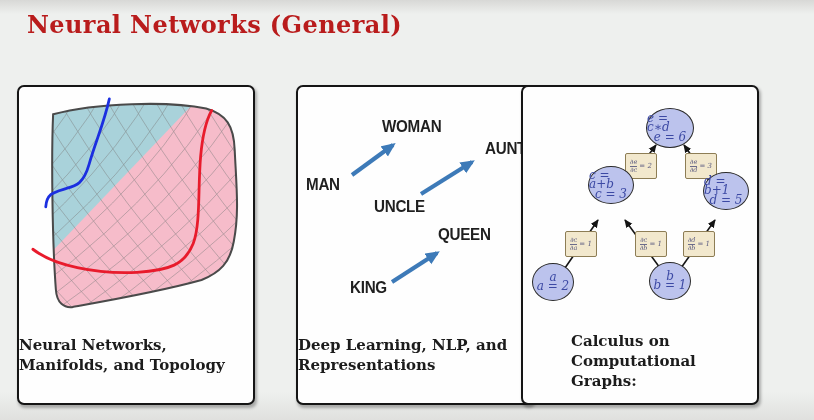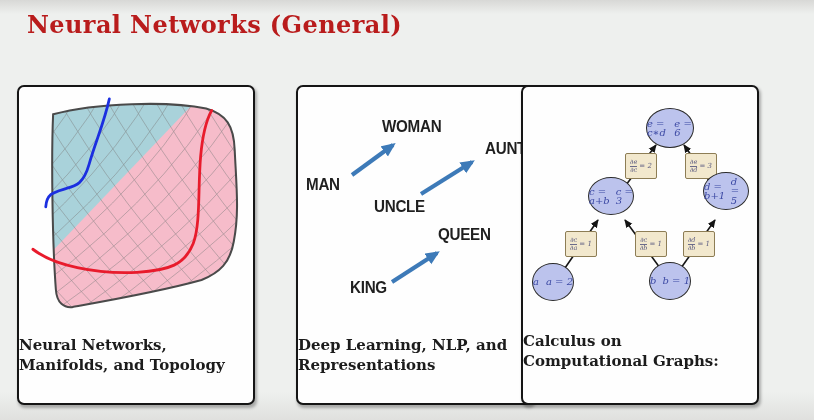--- a/index.html
+++ b/index.html
@@ -19,45 +19,45 @@
     box-shadow:1.5px 2.5px 3px rgba(0,0,0,.28);cursor:pointer;display:block;
   }
   .card-1{left:17px;}
   .card-2{left:253px;margin-left:43px;}
   .card-3{left:521px;}
   .thumb{position:absolute;inset:0;}
   .caption{
     position:absolute;left:0;right:0;top:248px;text-align:left;
     font-size:15px;font-weight:700;color:#1c1c1c;line-height:20px;
   }
-  .card-3 .caption{top:244px;}
+  .card-3 .caption{top:244px;padding-left:48px;}
   
   .manifold-svg{position:absolute;left:12px;top:10px;width:212px;height:212px;}
   
   .word{
     position:absolute;font-family:"Liberation Sans",sans-serif;font-weight:700;
     font-size:16px;color:#1f1f1f;letter-spacing:-0.3px;transform:scaleX(.95);
     transform-origin:left top;white-space:nowrap;
   }
   .w-woman{left:84px;top:31px;}
   .w-aunt{left:187px;top:53px;}
   .w-man{left:8px;top:89px;}
   .w-uncle{left:76px;top:111px;}
   .w-queen{left:140px;top:139px;}
   .w-king{left:52px;top:192px;}
   .arrows-svg,.gedges-svg{position:absolute;left:0;top:0;width:234px;height:235px;}
   
   .gnode{
     position:absolute;box-sizing:border-box;border:1.4px solid #2b2b2b;border-radius:50%;
-    background:#bcc3ed;display:flex;flex-direction:row;align-items:center;justify-content:space-between;
-    font-size:10px;line-height:9.5px;color:#3c49a4;font-style:italic;z-index:3;
+    background:#bcc3ed;display:flex;flex-direction:column;align-items:center;justify-content:center;
+    font-size:12px;line-height:9.5px;color:#3c49a4;font-style:italic;z-index:3;
     font-family:"DejaVu Serif",serif;
   }
   .n-e{left:123px;top:21px;width:48px;height:40px;}
-  .n-c{left:65px;top:90px;width:46px;height:38px;font-style:italic;}
+  .n-c{left:65px;top:79px;width:46px;height:38px;font-style:italic;}
   .n-d{left:180px;top:85px;width:46px;height:38px;}
   .n-a{left:9px;top:176px;width:42px;height:38px;}
   .n-b{left:126px;top:175px;width:42px;height:38px;}
   .dbox{
     position:absolute;box-sizing:border-box;width:32px;height:26px;z-index:2;
     background:#f2e8cd;border:1px solid #8d7d55;border-radius:2px;
     display:flex;align-items:center;justify-content:center;gap:2px;
     color:#5c5c80;font-style:italic;font-family:"DejaVu Serif",serif;
   }
   .b-ec{left:102px;top:66px;}

